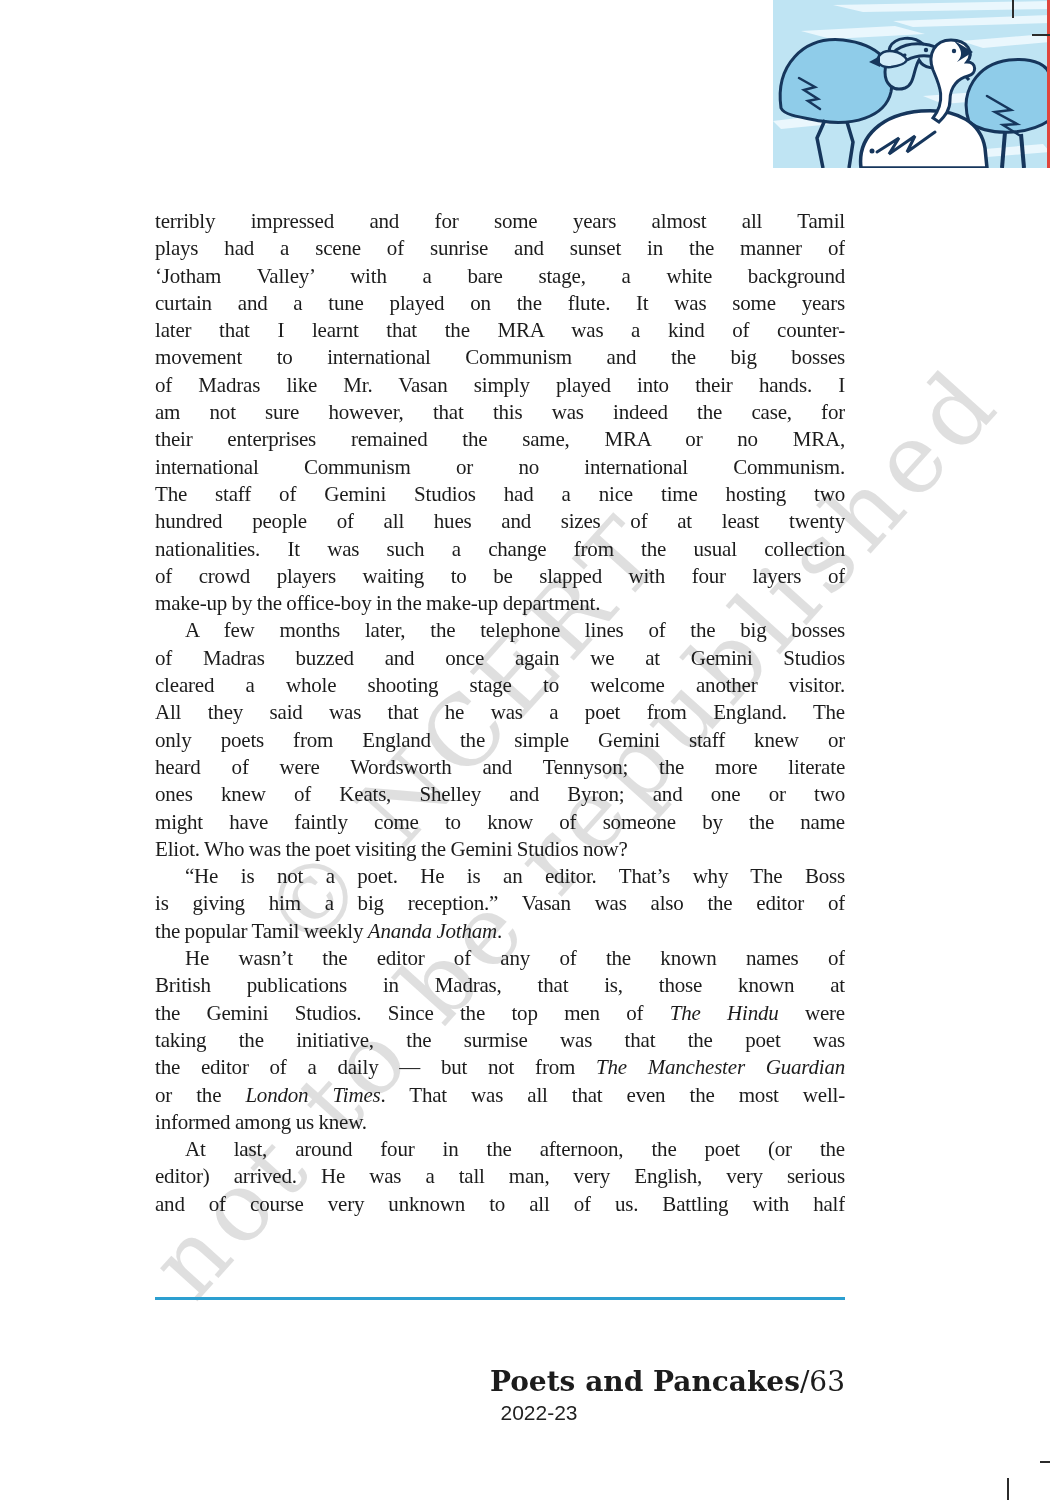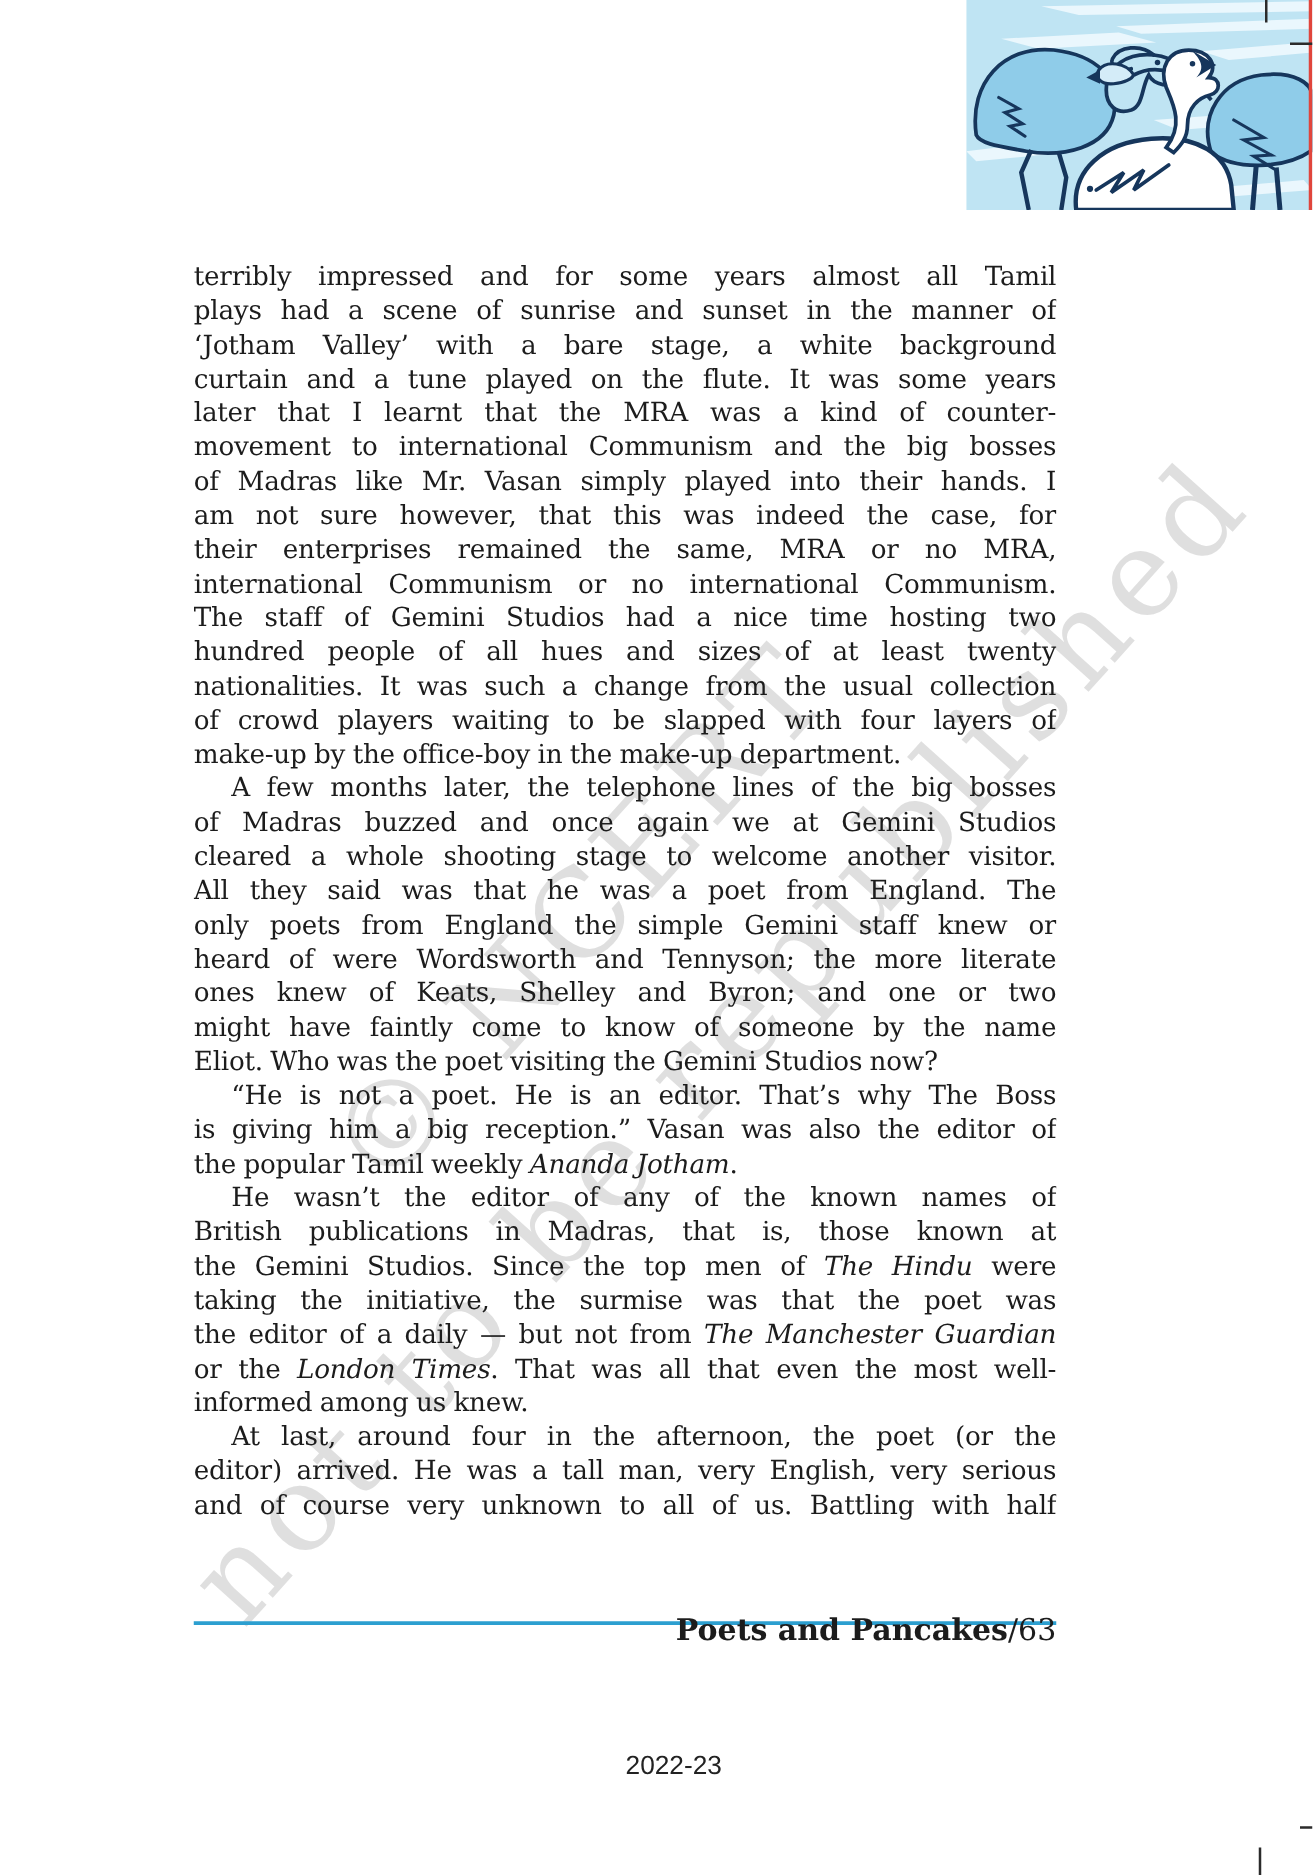--- a/index.html
+++ b/index.html
@@ -29,32 +29,32 @@
   
   .article {
     position:absolute; left:155px; top:208px; width:690px; z-index:2;
     font-family:"DejaVu Serif", serif;
     font-size:21px; line-height:27.3px;
     letter-spacing:-0.2px; word-spacing:-0.5px;
     color:#1c1c1c;
   }
   .article .line {
     height:27.3px; overflow:hidden;
-    text-align:justify; text-align-last:left;
+    text-align:justify; text-align-last:left;font-family:Liberation Serif, serif;
   }
   .article .line.jl { text-align-last:justify; }
   .article .line.ind { text-indent:30px; }
   .article i { font-style:italic; }
 
   
   .footer-rule { position:absolute; left:155px; top:1297px; width:690px; height:3px; z-index:2; }
   .footer-line {
-    position:absolute; left:155px; top:1289px; width:690px; z-index:2;
+    position:absolute; left:155px; top:1365px; width:690px; z-index:2;
     text-align:right;
-    font-family:"DejaVu Serif", serif; font-size:24px; color:#1c1c1c;
+    font-family:"DejaVu Serif", serif; font-size:28px; color:#1c1c1c;
   }
   .footer-line .ft-bold { font-weight:bold; }
 
   .year-line {
     position:absolute; left:0; top:1401px; width:1078px; z-index:2;
     text-align:center;
     font-family:"Liberation Sans", sans-serif; font-size:21px; color:#222;
   }
 </style>
 </head>

